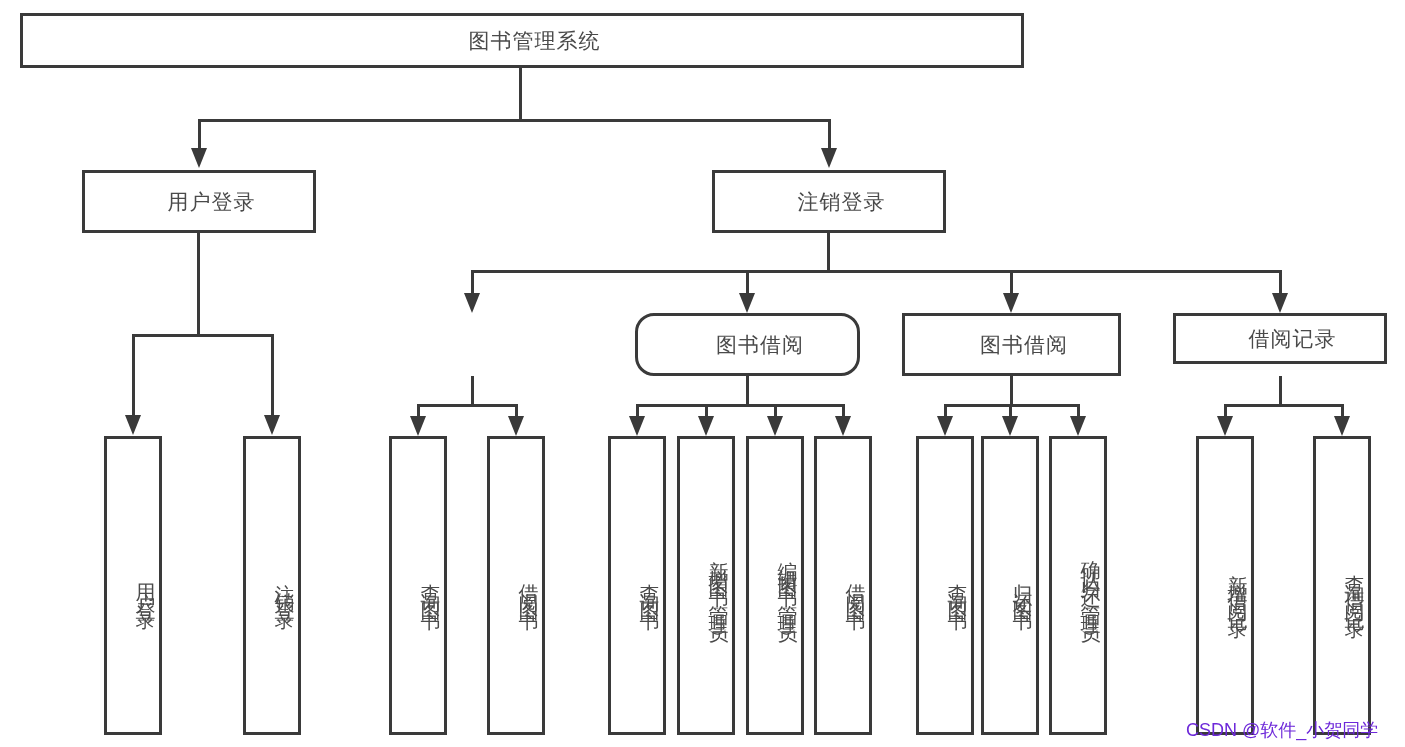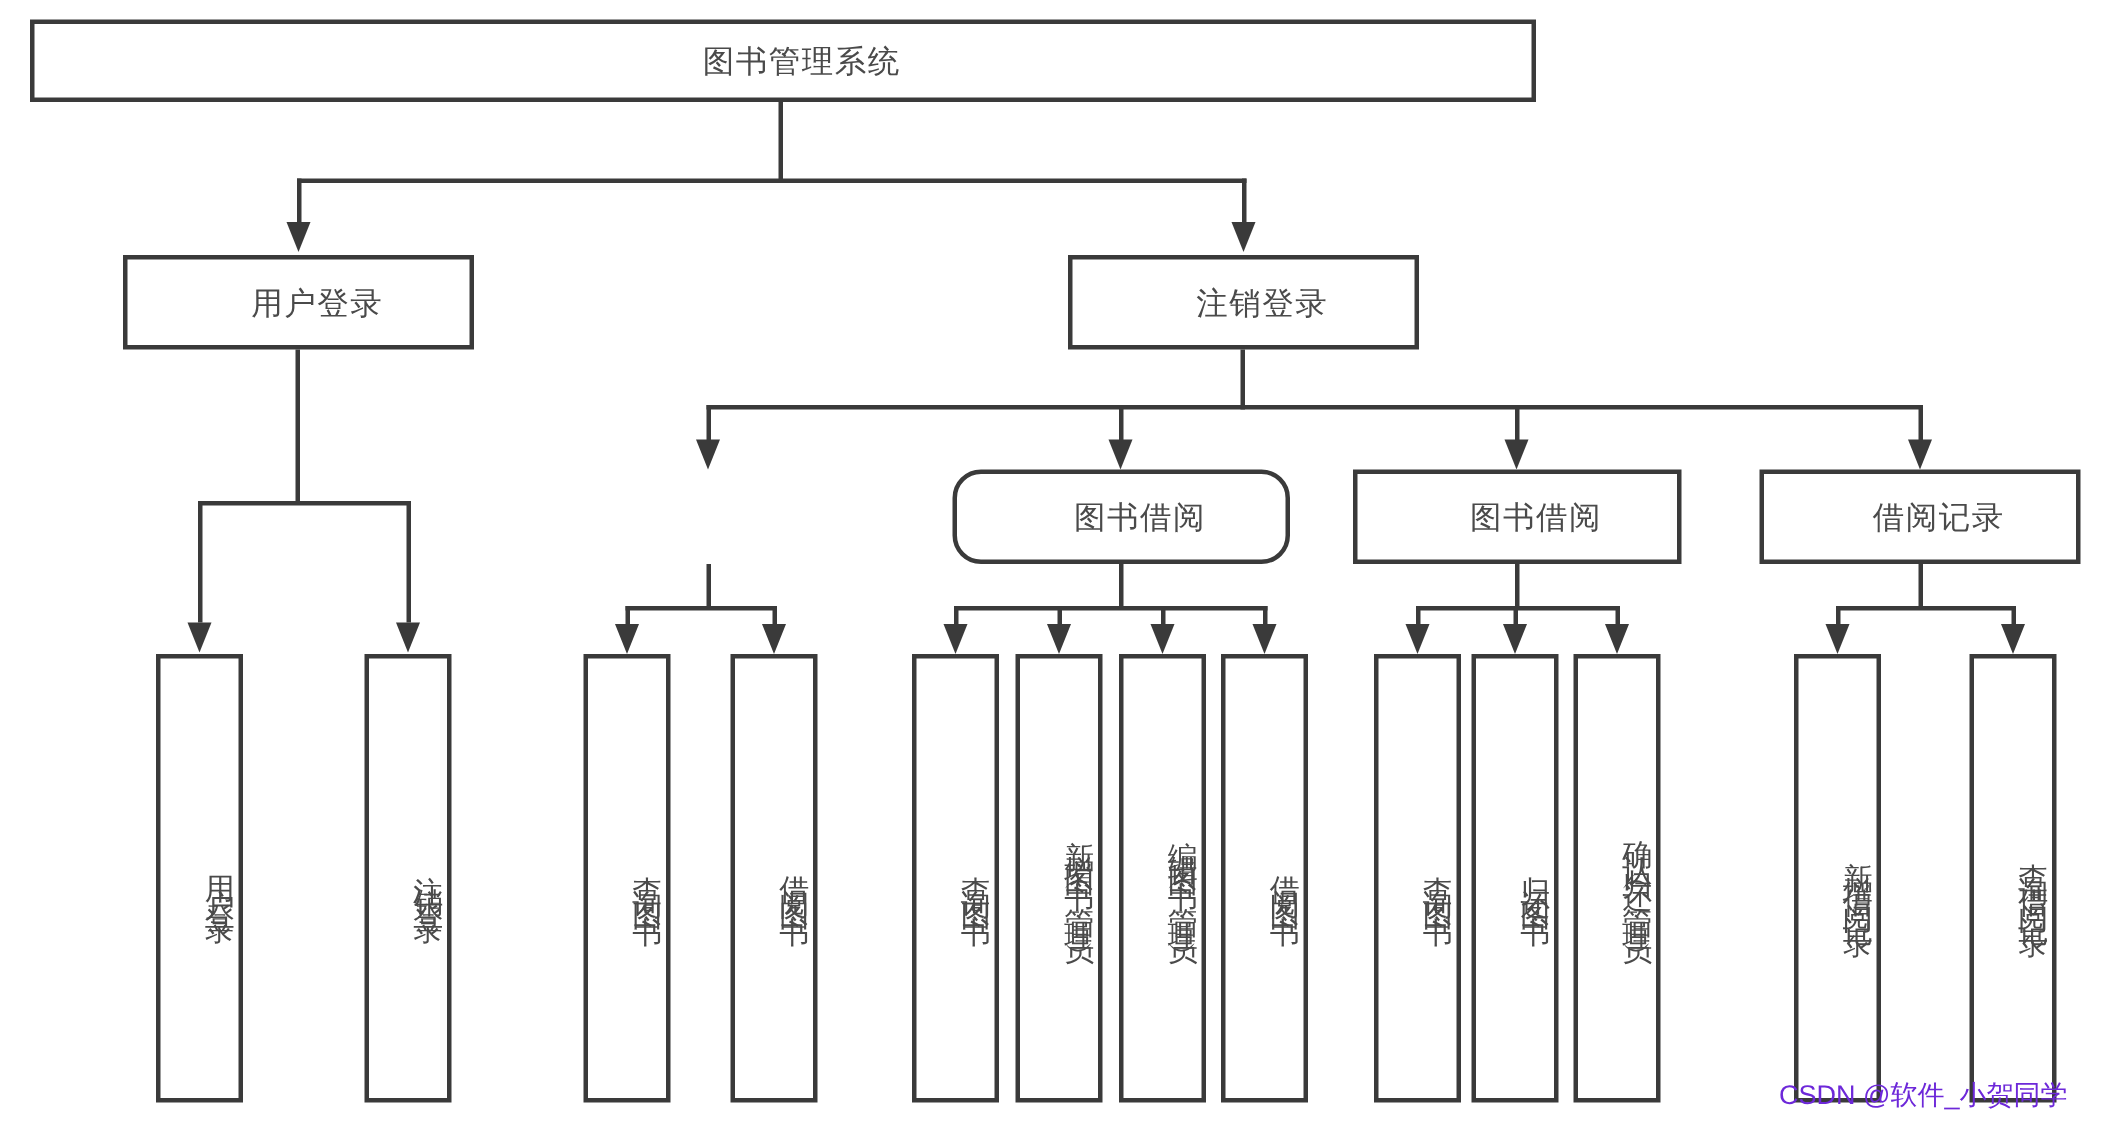--- a/index.html
+++ b/index.html
@@ -70,21 +70,21 @@
   <div class="arrow" style="left:739px; top:293px;"></div>
   <div class="arrow" style="left:1003px; top:293px;"></div>
   <div class="arrow" style="left:1272px; top:293px;"></div>
 
   <div class="box hbox" style="left:635px; top:313px; width:225px; height:63px;border-radius:19px;">
     <span>图书借阅</span>
   </div>
   <div class="box hbox" style="left:902px; top:313px; width:219px; height:63px;">
     <span>图书借阅</span>
   </div>
-  <div class="box hbox" style="left:1173px; top:313px; width:214px; height:63px;justify-content:center;">
+  <div class="box hbox" style="left:1173px; top:313px; width:214px; height:51px;justify-content:center;">
     <span>借阅记录</span>
   </div>
 
   <div class="line" style="left:471px; top:376px; width:3px; height:30px;"></div>
   <div class="line" style="left:417px; top:404px; width:101px; height:3px;"></div>
   <div class="line" style="left:417px; top:404px; width:3px; height:13px;"></div>
   <div class="line" style="left:515px; top:404px; width:3px; height:13px;"></div>
   <div class="arrow" style="left:410px; top:416px;"></div>
   <div class="arrow" style="left:508px; top:416px;"></div>
 

